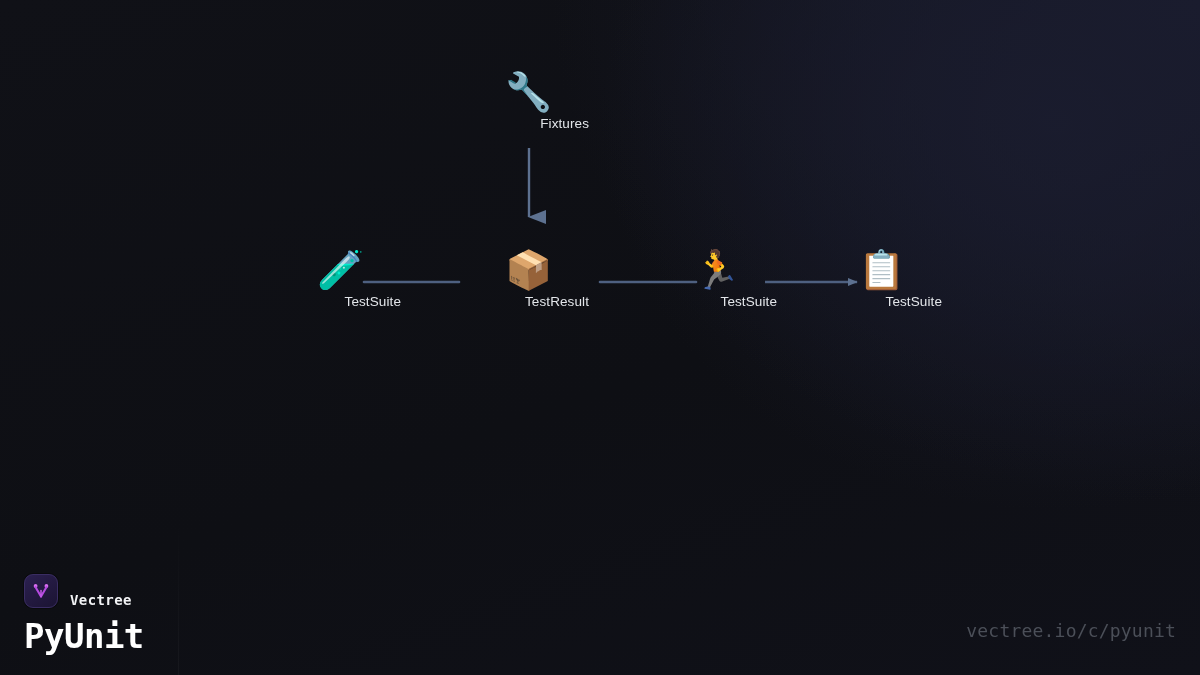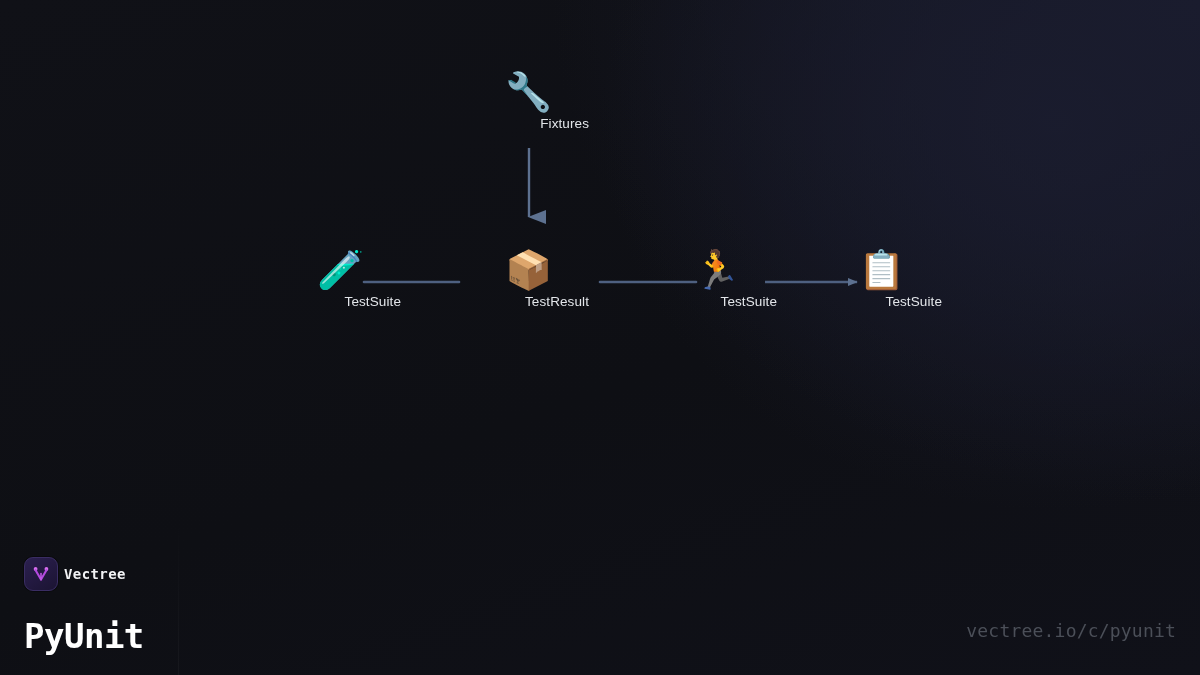--- a/index.html
+++ b/index.html
@@ -74,43 +74,43 @@
   }
 
   
   .footer {
     position: absolute;
     left: 24px;
     bottom: 20px;
   }
   .brand-row {
     display: flex;
-    align-items: center;
-    gap: 6px;
+    align-items: flex-end;
+    gap: 12px;
   }
   .brand-logo {
     width: 32px;
     height: 32px;
     border-radius: 9px;
     background: linear-gradient(145deg, #2b2050 0%, #241a42 45%, #1b1433 100%);
     border: 1px solid #3a2d63;
     display: flex;
     align-items: center;
     justify-content: center;
     box-shadow: 0 0 0 1px rgba(0,0,0,0.35);
   }
   .brand-name {
     font-family: "DejaVu Sans Mono", monospace;
     font-size: 14px;
     font-weight: bold;
     color: #f2f3f5;
     letter-spacing: 0.4px;
   }
   .page-title {
-    margin-top: 26px;
+    margin-top: 9px;
     font-family: "DejaVu Sans Mono", monospace;
     font-size: 34px;
     font-weight: bold;
     color: #ffffff;
     letter-spacing: -0.5px;
     line-height: 38px;
   }
   .url {
     position: absolute;
     right: 24px;

